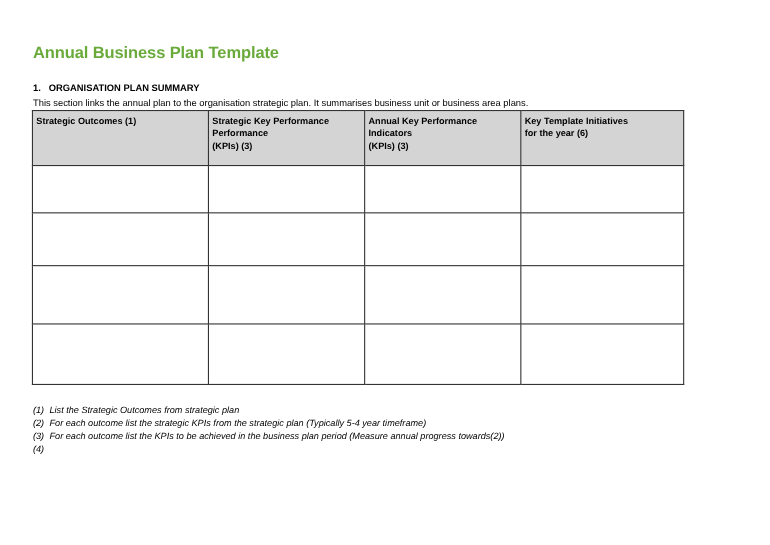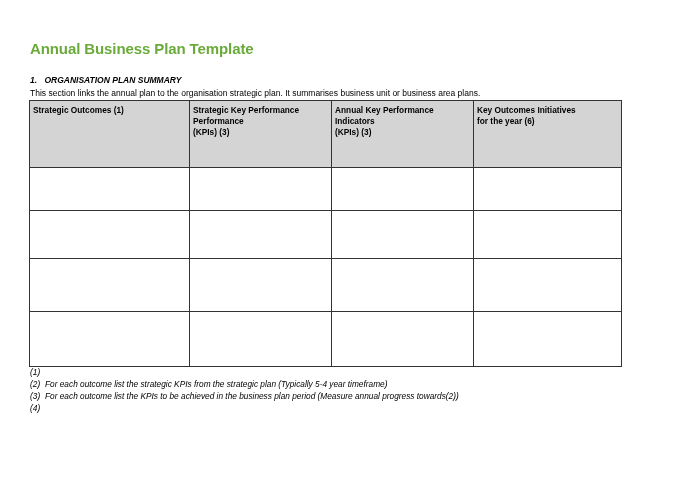--- a/index.html
+++ b/index.html
@@ -5,37 +5,37 @@
     * { box-sizing: border-box; margin: 0; padding: 0; }
     html, body { width: 700px; height: 495px; background: #ffffff; overflow: hidden; }
     body { position: relative; font-family: "Liberation Sans", sans-serif; color: #000; }
     .title {
       position: absolute; left: 30px; top: 40px;
       font-size: 15px; font-weight: bold; color: #6aaa3a;
       letter-spacing: -0.1px;
     }
     .section-heading {
       position: absolute; left: 30px; top: 75px;
-      font-size: 8.5px; font-weight: bold; font-style: italic;
+      font-size: 8.5px; font-weight: bold; 
     }
     .section-heading .num { display: inline-block; width: 12px; }
     .intro {
       position: absolute; left: 30px; top: 88px;
       font-size: 8.5px; white-space: nowrap;
     }
     table.plan {
       position: absolute; left: 29px; top: 100px;
       width: 592px; border-collapse: collapse; table-layout: fixed;
     }
     table.plan th, table.plan td {
       border: 1px solid #333; vertical-align: top; text-align: left;
     }
     table.plan th {
       background: #d4d4d4; font-size: 8.3px; font-weight: bold;
-      padding: 4px 3px; height: 67px; line-height: 11px;
+      padding: 4px 3px; height: 50px; line-height: 11px;
     }
     table.plan td { background: #fff; }
     .c1 { width: 160px; } .c2 { width: 142px; } .c3 { width: 142px; } .c4 { width: 148px; }
     .notes {
       position: absolute; left: 30px; top: 366px;
       font-size: 8.3px; font-style: italic; line-height: 12px;
     }
     .note { display: flex; white-space: nowrap; }
     .note .n { width: 15px; flex: none; }
   </style>
@@ -66,21 +66,21 @@
       <th>
         <div>Strategic Key Performance</div>
         <div>Performance</div>
         <div>(KPIs) (3)</div>
       </th>
       <th>
         <div>Annual Key Performance Indicators</div>
         <div>(KPIs) (3)</div>
       </th>
       <th>
-        <div>Key Outcomes Initiatives</div>
+        <div>Key Template Initiatives</div>
         <div>for the year (6)</div>
       </th>
     </tr>
   </thead>
   <tbody id="tbody">
       <tr>
         <td style="height: 43px;"></td>
         <td style="height: 43px;"></td>
         <td style="height: 43px;"></td>
         <td style="height: 43px;"></td>
@@ -102,20 +102,21 @@
         <td style="height: 55px;"></td>
         <td style="height: 55px;"></td>
         <td style="height: 55px;"></td>
       </tr>
     </tbody>
 </table>
 
 <div class="notes" id="notes">
     <div class="note">
       <span class="n">(1)</span>
+      <span>List the Strategic Outcomes from strategic plan</span>
     </div>
     <div class="note">
       <span class="n">(2)</span>
       <span>For each outcome list the strategic KPIs from the strategic plan (Typically 5-4 year timeframe)</span>
     </div>
     <div class="note">
       <span class="n">(3)</span>
       <span>For each outcome list the KPIs to be achieved in the business plan period (Measure annual progress towards(2))</span>
     </div>
     <div class="note">

